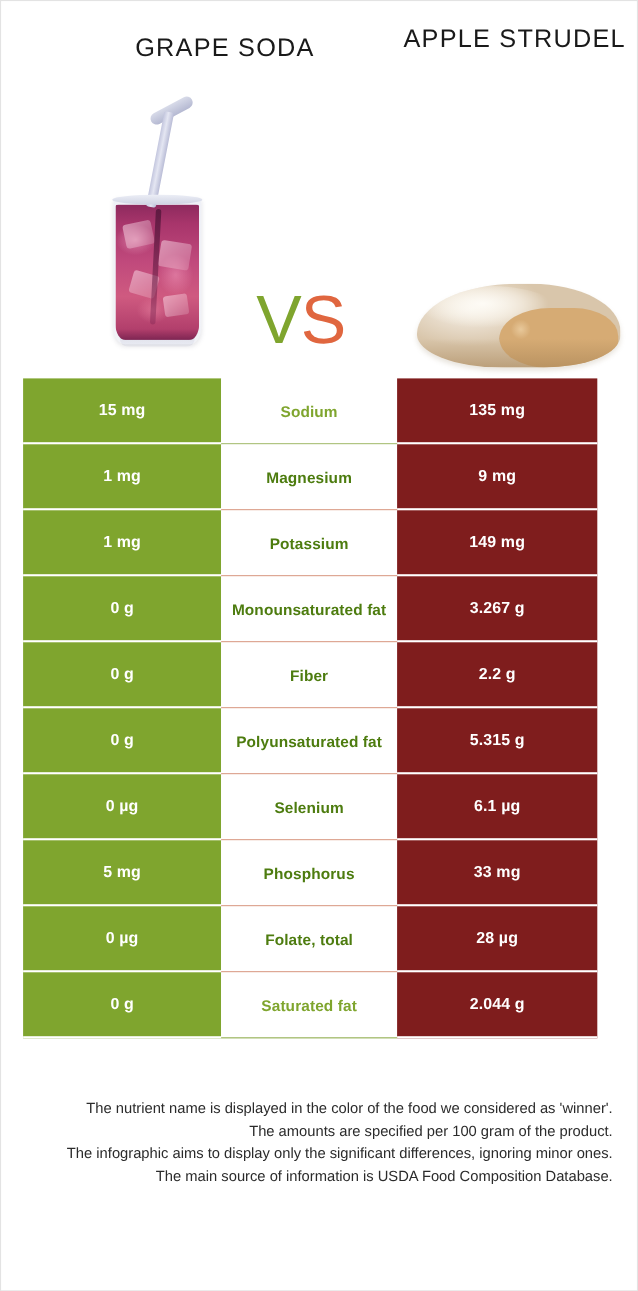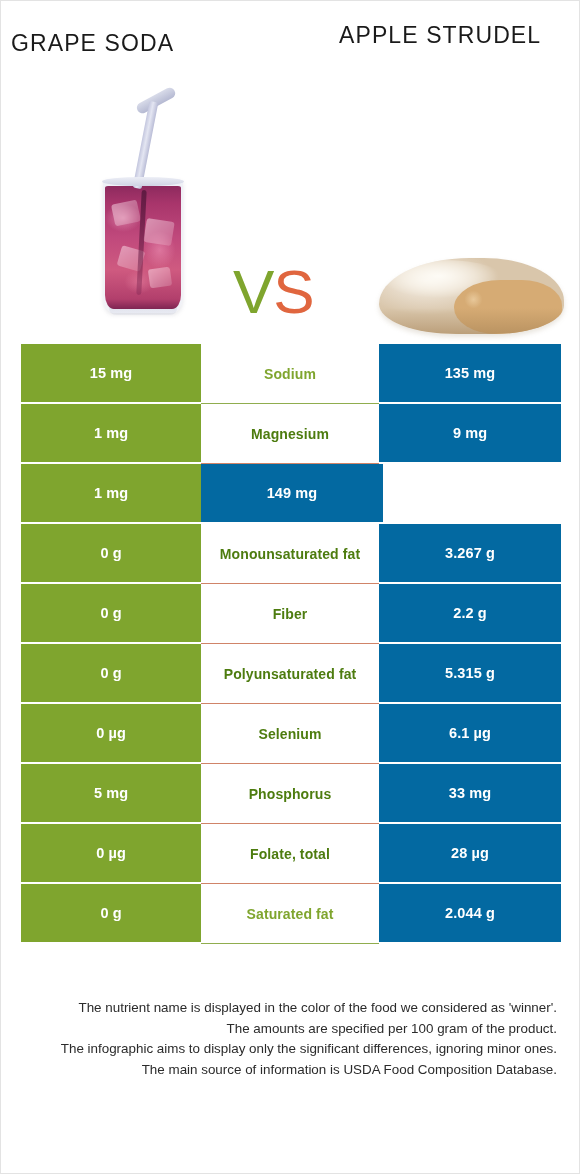--- a/index.html
+++ b/index.html
@@ -20,21 +20,21 @@
   }
   .food-title {
     position:absolute;
     top:28px;
     font-family:"Liberation Sans", sans-serif;
     font-weight:300;
     font-size:23px;
     letter-spacing:1.1px;
     text-transform:uppercase;
     color:#1a1a1a;
-    text-align:left;
+    text-align:right;
     line-height:1.28;
     -webkit-font-smoothing:antialiased;
   }
   .title-left  { left:10px;  width:275px; }
   .title-right { right:10px; width:230px; top:20px; }
 
   
   .hero {
     position:relative;
     height:230px;
@@ -201,28 +201,28 @@
     font-weight:700;
     letter-spacing:.1px;
   }
   .cell-left {
     width:180px;
     background:#7FA52E;
     color:#ffffff;
     border-bottom:2px solid #ffffff;
   }
   .cell-mid {
-    width:178px;
+    width:160px;
     background:#ffffff;
     font-weight:700;
     font-size:14px;
   }
   .cell-right {
     width:182px;
-    background:#0369a1;
+    background:#7f1d1d;
     color:#ffffff;
     border-bottom:2px solid #ffffff;
   }
   .win-green .cell-mid { color:#7FA52E; border-bottom:1px solid #90ad4e; }
   .win-orange .cell-mid { color:#4d7c0f; border-bottom:1px solid #d08468; }
 
   
   .footer {
     position:absolute;
     left:24px; top:997px;
@@ -281,20 +281,21 @@
       <div class="cell cell-mid">Sodium</div>
       <div class="cell cell-right">135 mg</div>
     </div>
     <div class="row win-orange">
       <div class="cell cell-left">1 mg</div>
       <div class="cell cell-mid">Magnesium</div>
       <div class="cell cell-right">9 mg</div>
     </div>
     <div class="row win-orange">
       <div class="cell cell-left">1 mg</div>
+      <div class="cell cell-mid">Potassium</div>
       <div class="cell cell-right">149 mg</div>
     </div>
     <div class="row win-orange">
       <div class="cell cell-left">0 g</div>
       <div class="cell cell-mid">Monounsaturated fat</div>
       <div class="cell cell-right">3.267 g</div>
     </div>
     <div class="row win-orange">
       <div class="cell cell-left">0 g</div>
       <div class="cell cell-mid">Fiber</div>

